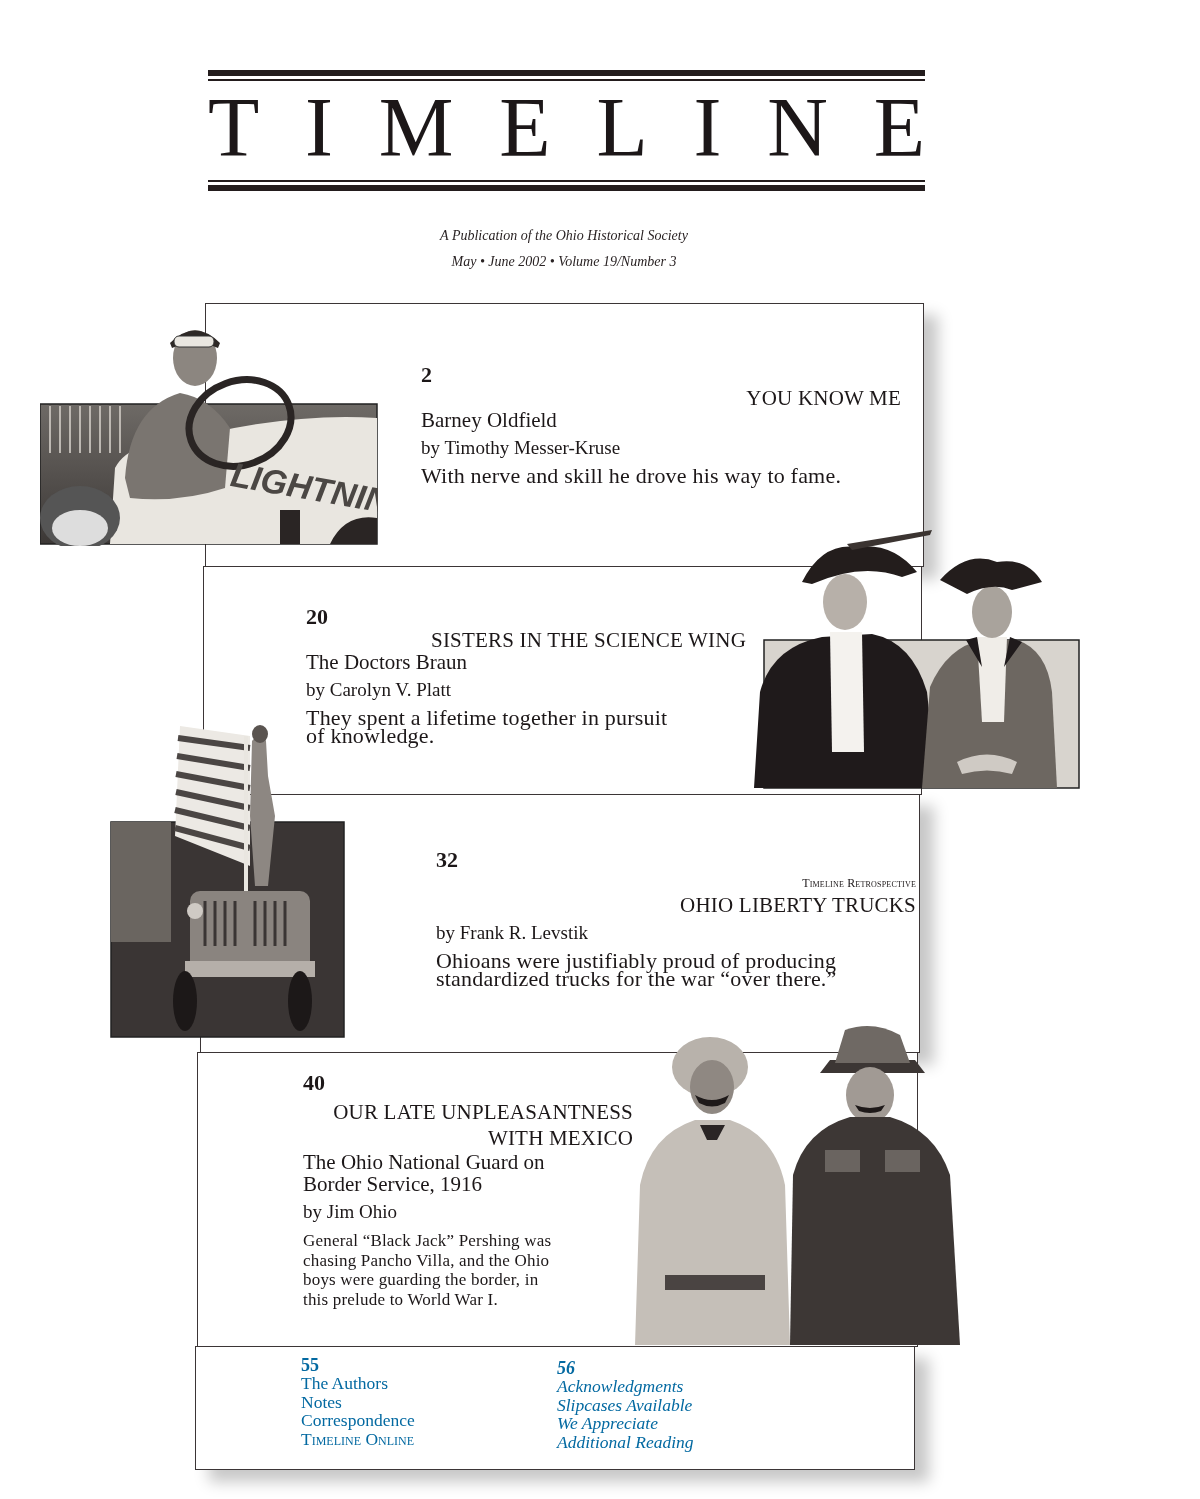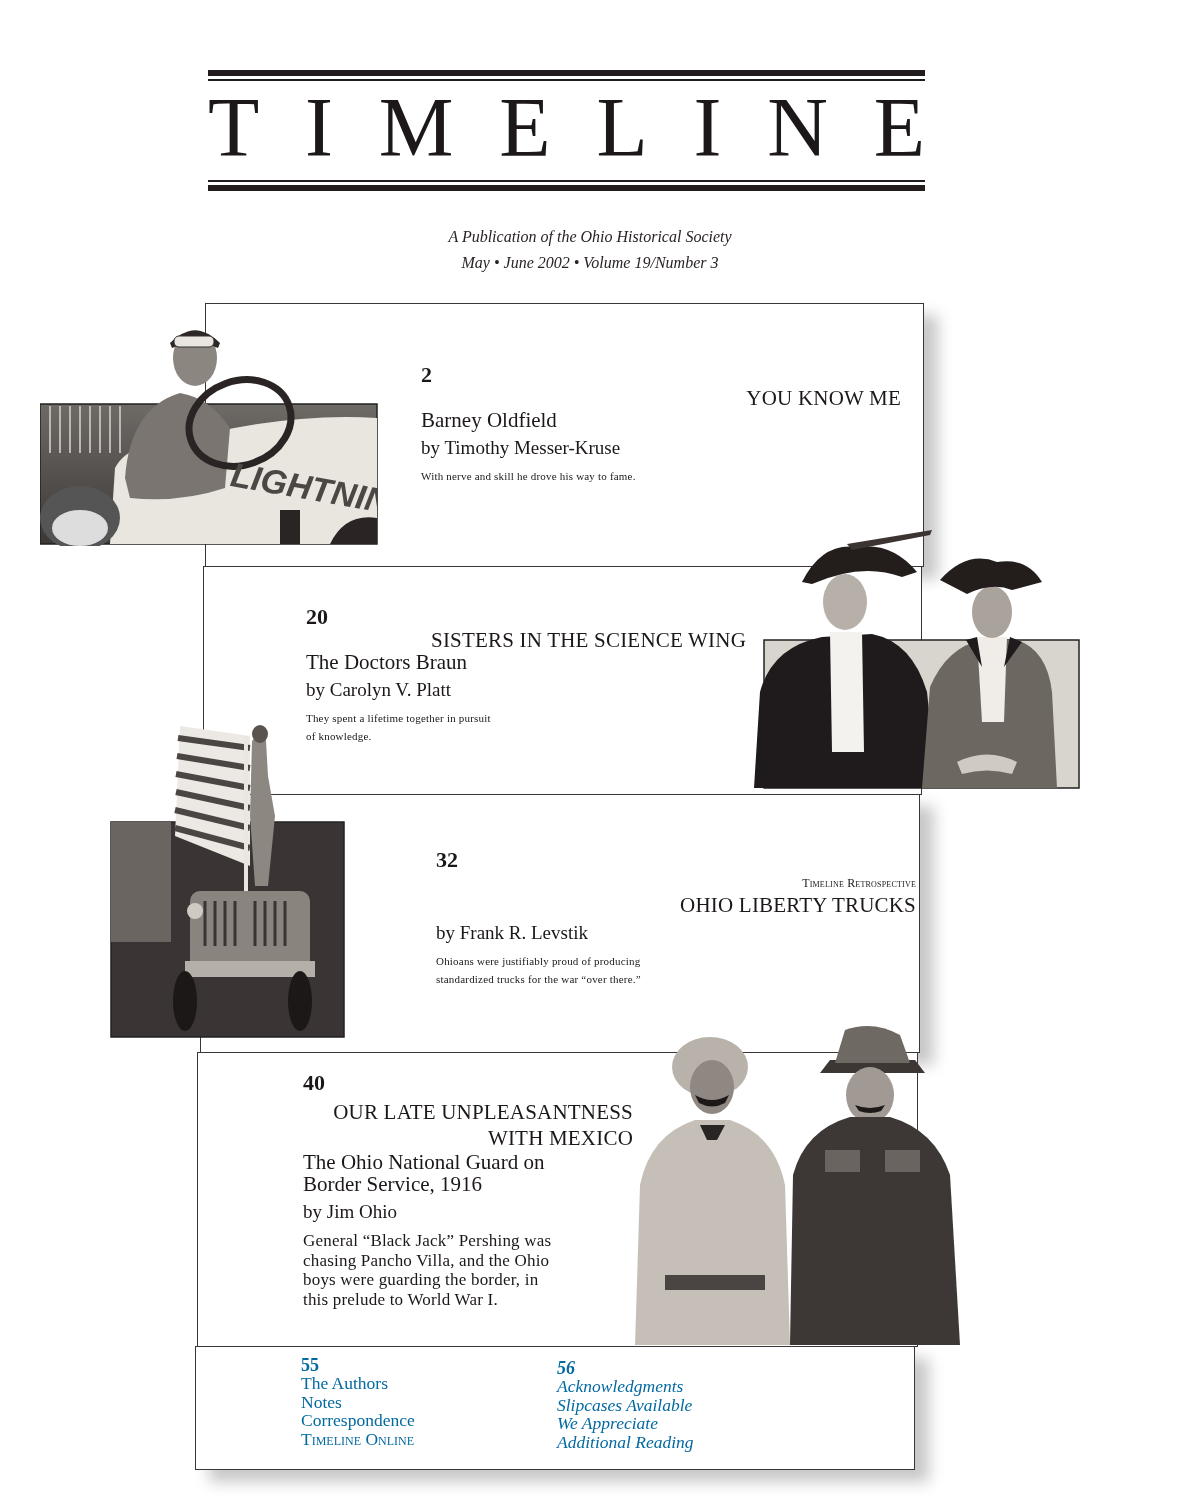--- a/index.html
+++ b/index.html
@@ -12,34 +12,34 @@
   .rule { position:absolute; left:208px; width:717px; background:#231c1d; }
   .masthead-title {
     position:absolute; left:208px; top:88px; width:717px; height:80px;
     font-size:84px; line-height:80px; letter-spacing:0;
     display:flex; justify-content:space-between; align-items:center;
     font-family:"Liberation Serif", "DejaVu Serif", serif; color:#1c1718;
   }
   .masthead-title span { display:block; }
   .pub-line {
     position:absolute; left:0; width:1128px; text-align:center;
-    font-style:italic; font-size:16px; color:#2a2324;margin-left:26px;
+    font-style:italic; font-size:14px; color:#2a2324;
   }
   
   .box {
     position:absolute; background:#fff;
     border:1.5px solid #3b3536;
     box-shadow: 14px 12px 14px rgba(0,0,0,0.22);
   }
   .entry { position:absolute; color:#1c1718; }
   .page-num { font-weight:bold; font-size:22px; line-height:24px; }
   .title { font-size:21px; line-height:22px; letter-spacing:0.2px;text-align:right; }
   .subtitle { font-size:21px; line-height:22px; }
   .byline { font-size:19px; line-height:22px; margin-top:6px; }
-  .blurb { font-size:11px; line-height:18px; margin-top:8px; letter-spacing:0.2px; }
+  .blurb { font-size:22px; line-height:18px; margin-top:8px; letter-spacing:0.2px; }
   .smallcaps { font-variant:small-caps; }
   .cutout { position:absolute; }
   
   .footer-col { position:absolute; font-size:17.5px; line-height:18.5px; color:#0369a1; }
   .footer-col .page-num { font-size:18px; line-height:18px; }
 </style>
 </head>
 <body>
 
 <div class="rule" style="top:70px;height:6px;"></div>

